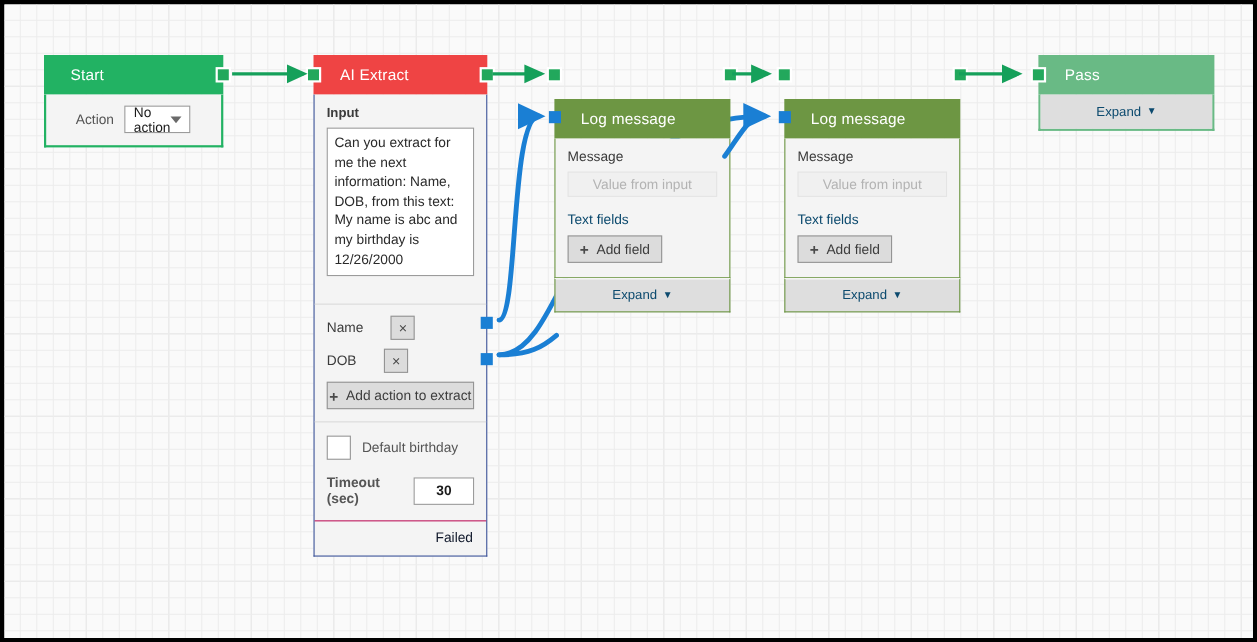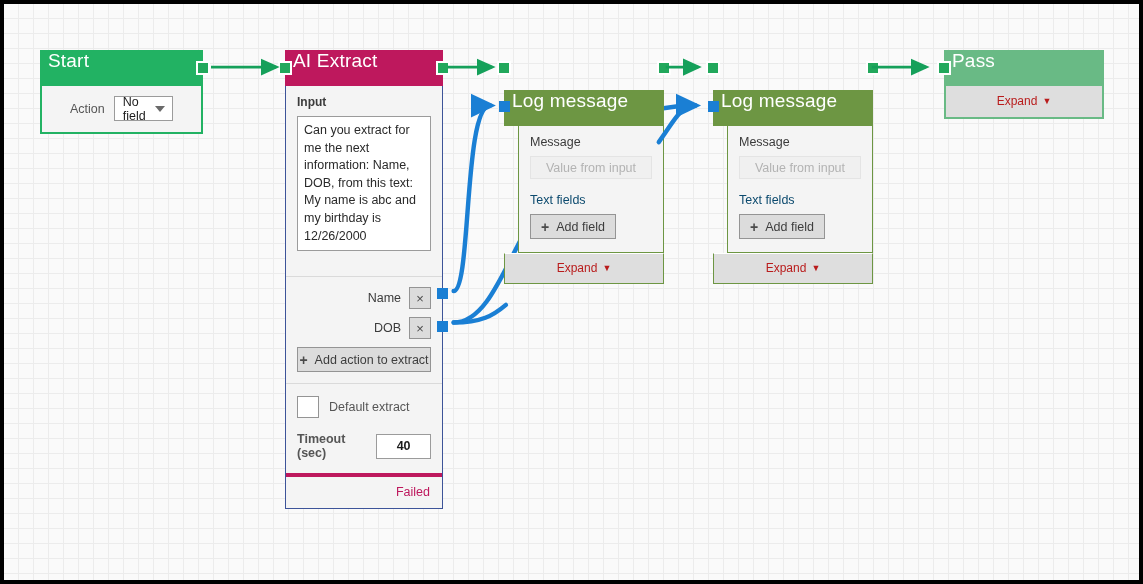--- a/index.html
+++ b/index.html
@@ -21,33 +21,33 @@
       linear-gradient(to bottom, #ececec 1px, transparent 1px),
       linear-gradient(to right, #e3e3e3 1px, transparent 1px),
       linear-gradient(to bottom, #e3e3e3 1px, transparent 1px);
     background-size:15px 15px,15px 15px,75px 75px,75px 75px;
     background-position:-1px -1px,-1px -1px,-1px -1px,-1px -1px;
   }
 
   
   .node{position:absolute;box-sizing:border-box;}
   .node-head{
-    height:36px;display:flex;
-    padding-left:8px;
-    color:#ffffff;font-size:19px;font-weight:400;
+    height:36px;display:flex;align-items:center;
+    padding-left:24px;
+    color:#ffffff;font-size:14px;font-weight:400;
     letter-spacing:.2px;
     box-sizing:border-box;
   }
   .node-body{
     background:#f4f4f4;
     box-sizing:border-box;
   }
   .node-foot{
     background:#dedede;
-    color:#b91c1c;
+    color:#0c4a6e;
     font-size:12px;
     text-align:center;
     padding:7px 0 8px;
     box-sizing:border-box;
     border-top:1px solid #ffffff;
   }
   .caret{font-size:9px;margin-left:5px;position:relative;top:-1px;}
 
   
   .port{
@@ -68,32 +68,32 @@
   .lbl-sm{font-size:12.5px;color:#555;}
   .select-box{
     flex:1;border:1px solid #9b9b9b;background:#ffffff;height:25px;
     display:flex;align-items:center;justify-content:space-between;
     padding:0 7px 0 8px;font-size:12.5px;color:#1c1c1c;box-sizing:border-box;
   }
   .sel-caret{width:0;height:0;border-left:5px solid transparent;border-right:5px solid transparent;border-top:6px solid #6a6a6a;}
 
   
   #node-ai{left:281px;top:46px;width:158px;}
-  #node-ai .node-head{background:#be185d;}
+  #node-ai .node-head{background:#ef4444;}
   #node-ai .node-body{border:1px solid #3d5499;border-top:none;background:#f4f4f4;}
   .sec{padding:9px 11px 25px;}
   .sec-div{border-bottom:1px solid #dadada;}
   .sec-title{font-size:12px;font-weight:bold;color:#3b3b3b;margin-bottom:7px;}
   .textarea{
     border:1px solid #9b9b9b;background:#ffffff;
     font-size:12.5px;color:#2a2a2a;line-height:17.6px;
     padding:5px 6px;min-height:114px;box-sizing:border-box;
   }
   .field-row{
-    display:flex;align-items:center;justify-content:flex-end;gap:8px;
+    display:flex;align-items:center;justify-content:flex-start;gap:25px;
     padding:4px 11px 4px 11px;
   }
   .field-name{font-size:12.5px;color:#3b3b3b;}
   .x-btn{
     width:22px;height:22px;border:1px solid #949494;background:#dcdcdc;
     display:flex;align-items:center;justify-content:center;
     font-size:13px;color:#4a4a4a;line-height:1;box-sizing:border-box;
   }
   .gbtn{
     border:1px solid #949494;background:#dcdcdc;
@@ -102,26 +102,26 @@
   }
   .plus{font-size:14px;font-weight:bold;color:#4a4a4a;line-height:1;}
   .chk-row{display:flex;align-items:center;gap:10px;padding:12px 11px 12px;}
   .chk{width:22px;height:22px;border:1px solid #949494;background:#ffffff;box-sizing:border-box;}
   .to-row{display:flex;align-items:center;justify-content:space-between;padding:2px 11px 13px;font-weight:bold;}
   .numbox{
     width:56px;height:25px;border:1px solid #9b9b9b;background:#ffffff;
     display:flex;align-items:center;justify-content:center;
     font-size:12.5px;color:#1c1c1c;box-sizing:border-box;
   }
-  .failed-row{text-align:right;padding:8px 12px 9px;font-size:12.5px;color:#be185d;border-top:4px solid #be185d;}
+  .failed-row{text-align:right;padding:8px 12px 9px;font-size:12.5px;color:#0f172a;border-top:1px solid #be185d;}
 
   
   .node-log{width:160px;}
   .node-log .node-head{background:#6d9643;margin-top:40px;}
-  .node-log .node-body{border:1px solid #6d9643;border-top:none;padding:9px 11px 13px;margin-left:14px;}
+  .node-log .node-body{border:1px solid #6d9643;border-top:none;padding:9px 11px 13px;}
   #node-log1{left:500px;top:46px;}
   #node-log2{left:709px;top:46px;}
   .msg-lbl{font-size:12.5px;color:#3b3b3b;margin-bottom:7px;}
   .ghost-input{
     border:1px solid #e4e4e4;background:#f0f0f0;height:23px;
     display:flex;align-items:center;justify-content:center;
     font-size:12.5px;color:#b3b3b3;box-sizing:border-box;margin-bottom:14px;
   }
   .tf-lbl{font-size:12.5px;color:#0c4a6e;margin-bottom:7px;}
   .node-log .gbtn{width:86px;}
@@ -151,21 +151,21 @@
     <path d="M 452 323 C 520 323 520 103 697 103" fill="none" stroke="#1a7fd4" stroke-width="4.5" stroke-linecap="round"></path>
   </svg>
 
   <div class="node" id="node-start">
     <div class="node-head">
       <span>Start</span>
     </div>
     <div class="node-body">
       <span class="lbl-sm">Action</span>
       <div class="select-box">
-        <span>No field</span>
+        <span>No action</span>
         <span class="sel-caret"></span>
       </div>
     </div>
 
     <div class="port" style="right:-7px;top:11px;">
         <i></i>
       </div>
   </div>
 
   <div class="node" id="node-ai">
@@ -191,26 +191,26 @@
         <div style="padding:4px 11px 11px;border-bottom:1px solid #dadada;">
           <div class="gbtn">
             <span class="plus">+</span>
             <span>Add action to extract</span>
           </div>
         </div>
       </div>
 
       <div class="chk-row">
         <div class="chk"></div>
-        <span class="lbl-sm">Default extract</span>
+        <span class="lbl-sm">Default birthday</span>
       </div>
 
       <div class="to-row">
         <span class="lbl-sm">Timeout (sec)</span>
-        <div class="numbox">40</div>
+        <div class="numbox">30</div>
       </div>
 
       <div class="failed-row">Failed</div>
     </div>
 
     <div class="port" style="left:-7px;top:11px;">
         <i></i>
       </div>
     <div class="port" style="right:-7px;top:11px;">
         <i></i>

